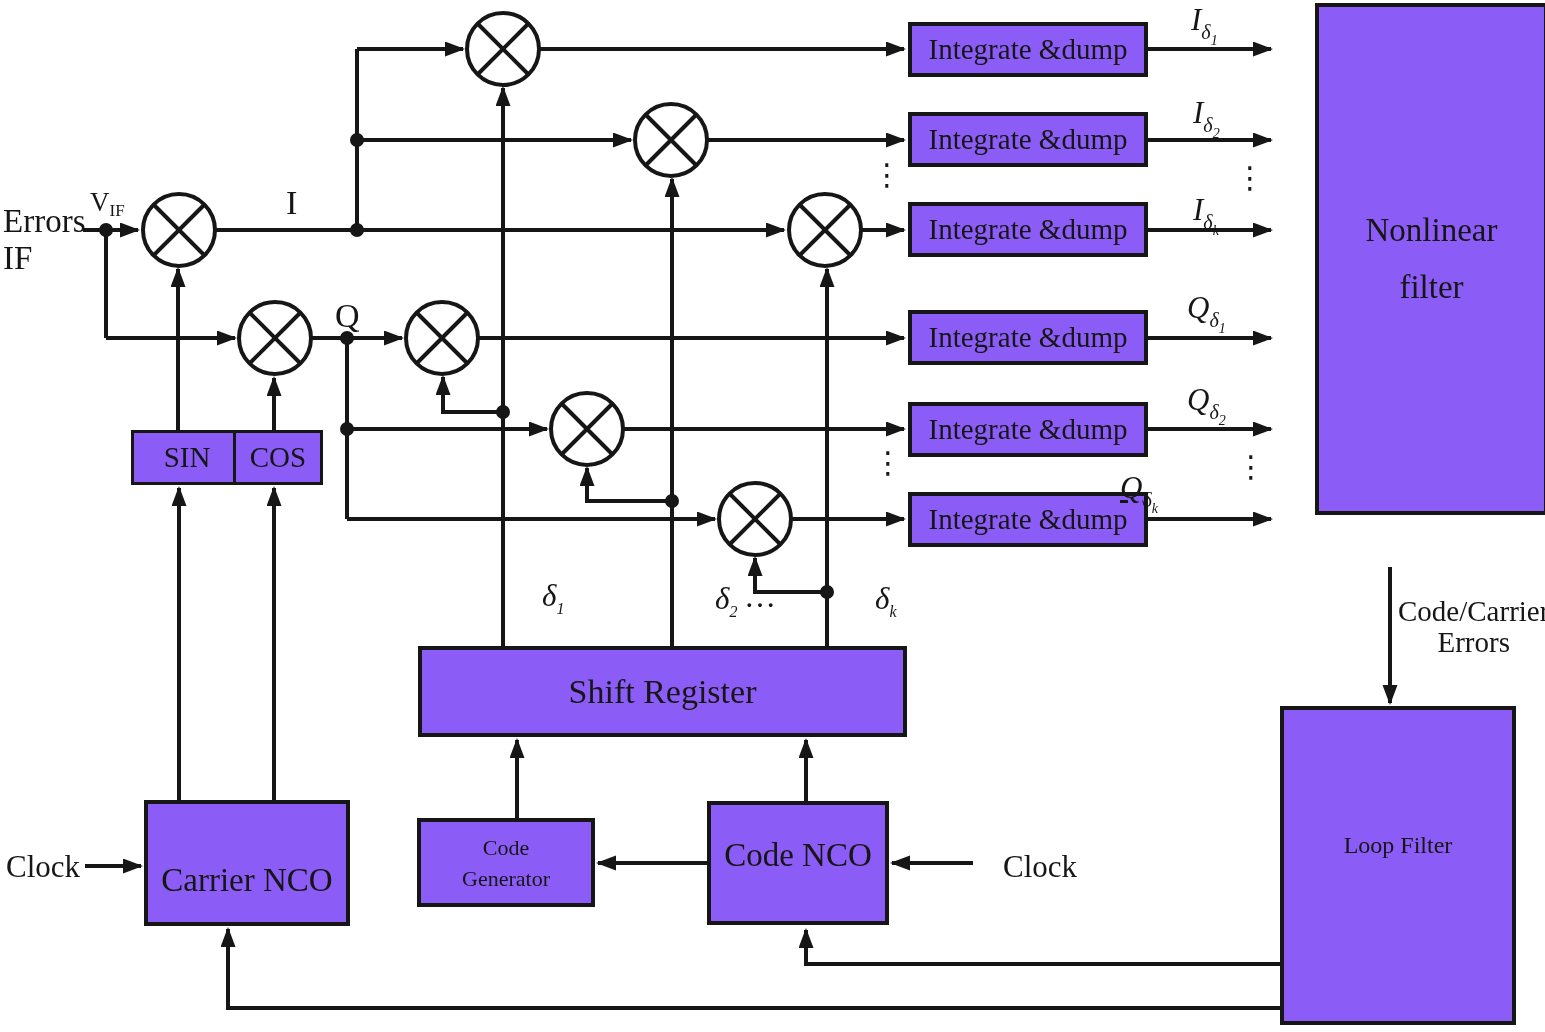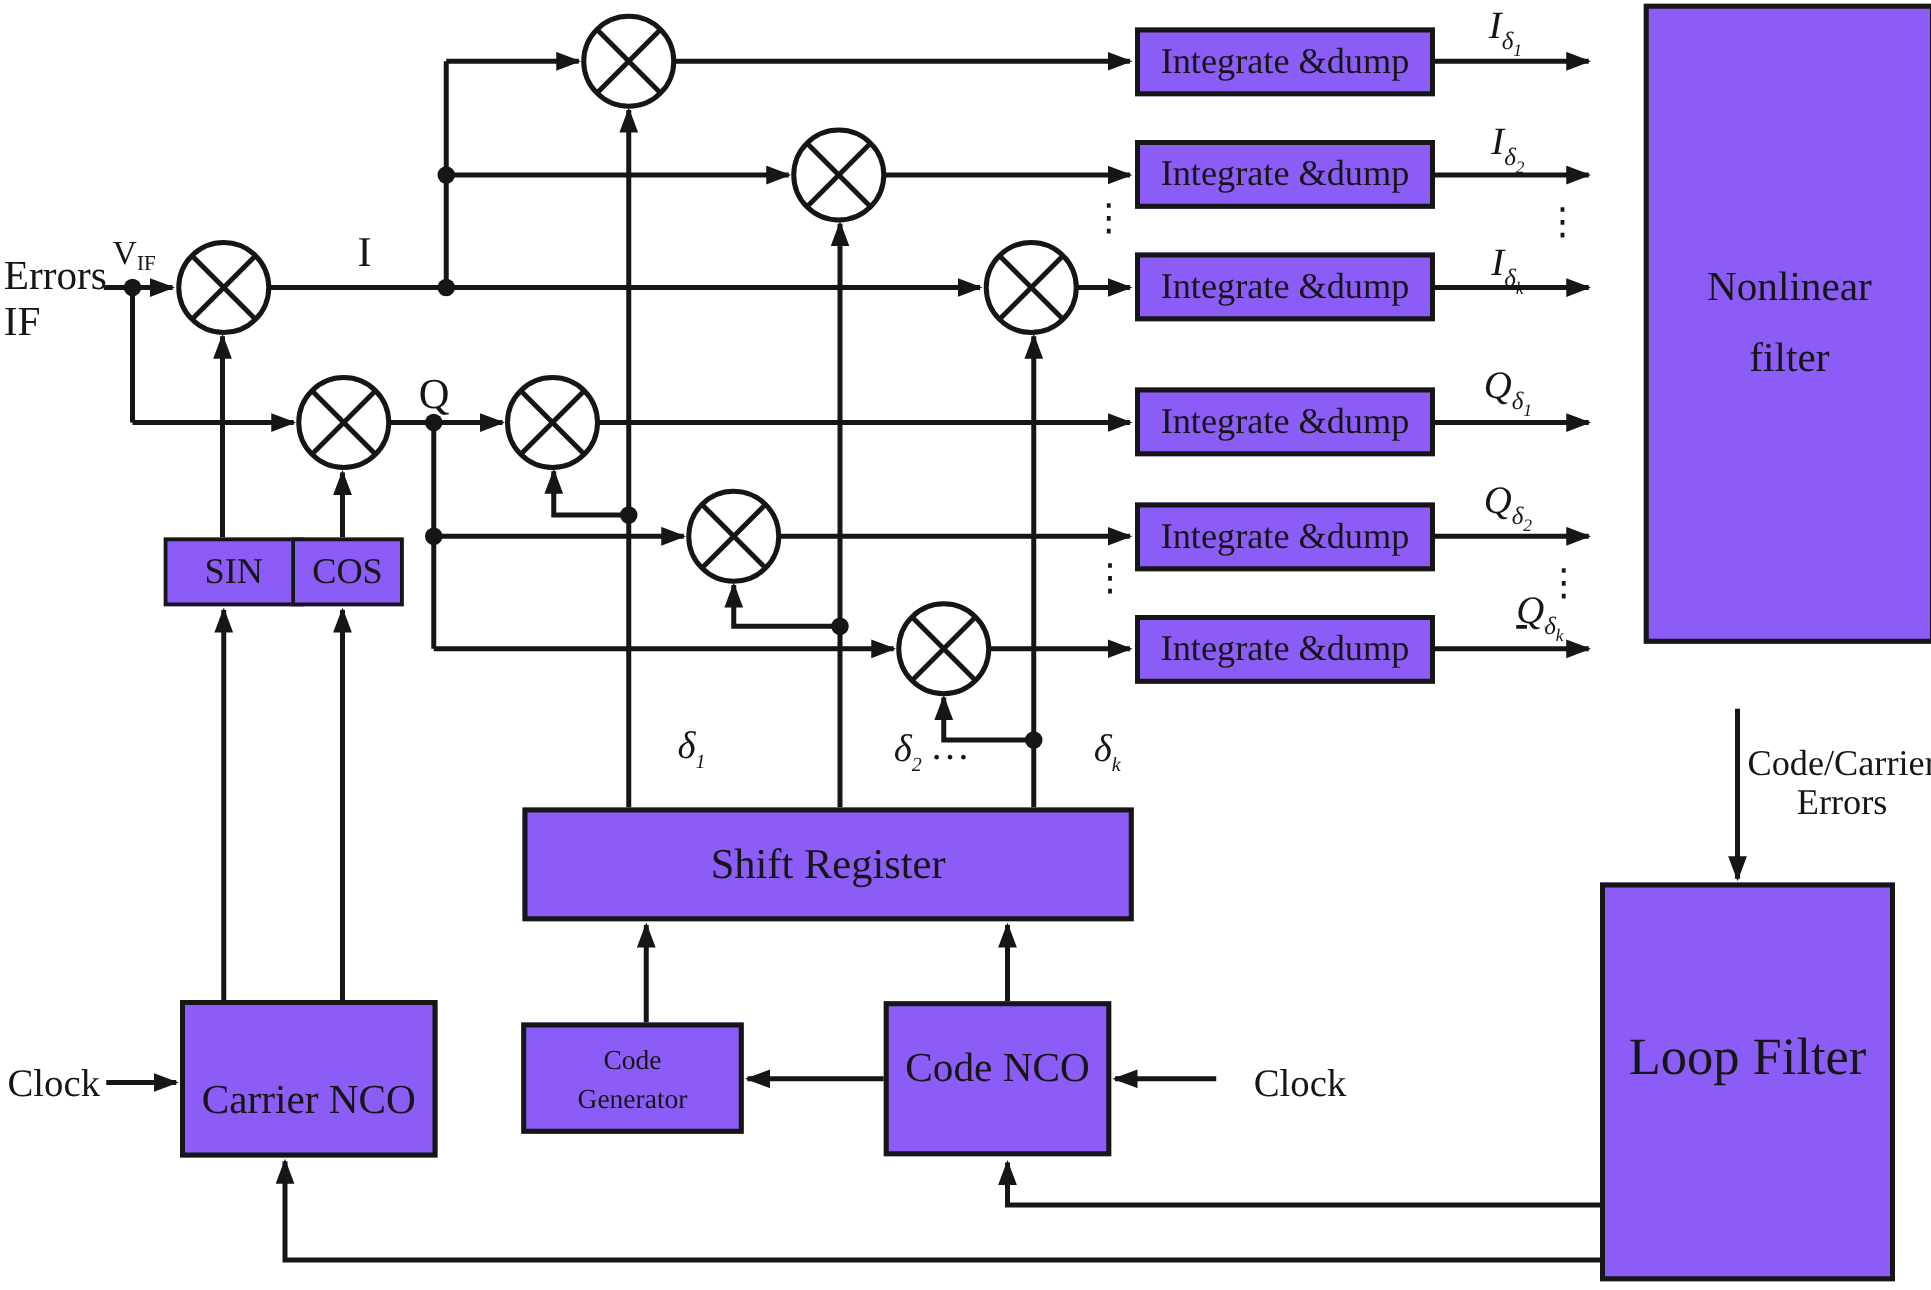--- a/index.html
+++ b/index.html
@@ -175,21 +175,21 @@
     <span>Integrate &amp;dump</span>
   </div>
   <div class="box" style="left:908px;top:492px;width:240px;height:55px;font-size:29px;">
     <span>Integrate &amp;dump</span>
   </div>
 
   <div class="box" style="left:1315px;top:3px;width:233px;height:512px;font-size:33px;line-height:57px;padding-top:0;">
     <span>Nonlinear</span>
     <span>filter</span>
   </div>
-  <div class="box" style="left:1280px;top:706px;width:236px;height:319px;font-size:42px;padding-bottom:40px;">
+  <div class="box" style="left:1280px;top:706px;width:236px;height:319px;font-size:24px;padding-bottom:40px;">
     <span>Loop Filter</span>
   </div>
 
   <div class="lbl" style="left:3px;top:203px;font-size:33px;line-height:37px;">
     <div>Errors</div>
     <div>IF</div>
   </div>
 
   <div class="lbl vif" style="left:90px;top:187px;"><span>V</span><span class="sub">IF</span></div>
 
@@ -213,15 +213,15 @@
   <div class="lbl" style="left:1398px;top:596px;font-size:29px;line-height:31px;text-align:center;">
     <div>Code/Carrier</div>
     <div>Errors</div>
   </div>
 
   <div class="lbl sig" style="left:1191px;top:2px;"><span>I</span><span class="sub-delta">δ</span><span class="sub-idx">1</span></div>
   <div class="lbl sig" style="left:1193px;top:95px;"><span>I</span><span class="sub-delta">δ</span><span class="sub-idx">2</span></div>
   <div class="lbl sig" style="left:1193px;top:192px;"><span>I</span><span class="sub-delta">δ</span><span class="sub-idx">k</span></div>
   <div class="lbl sig" style="left:1187px;top:290px;"><span>Q</span><span class="sub-delta">δ</span><span class="sub-idx">1</span></div>
   <div class="lbl sig" style="left:1187px;top:382px;"><span>Q</span><span class="sub-delta">δ</span><span class="sub-idx">2</span></div>
-  <div class="lbl sig" style="left:1213px;top:470px;text-decoration:underline;"><span>Q</span><span class="sub-delta">δ</span><span class="sub-idx">k</span></div>
+  <div class="lbl sig" style="left:1120px;top:470px;text-decoration:underline;"><span>Q</span><span class="sub-delta">δ</span><span class="sub-idx">k</span></div>
 
 </div>
 
 </body></html>

